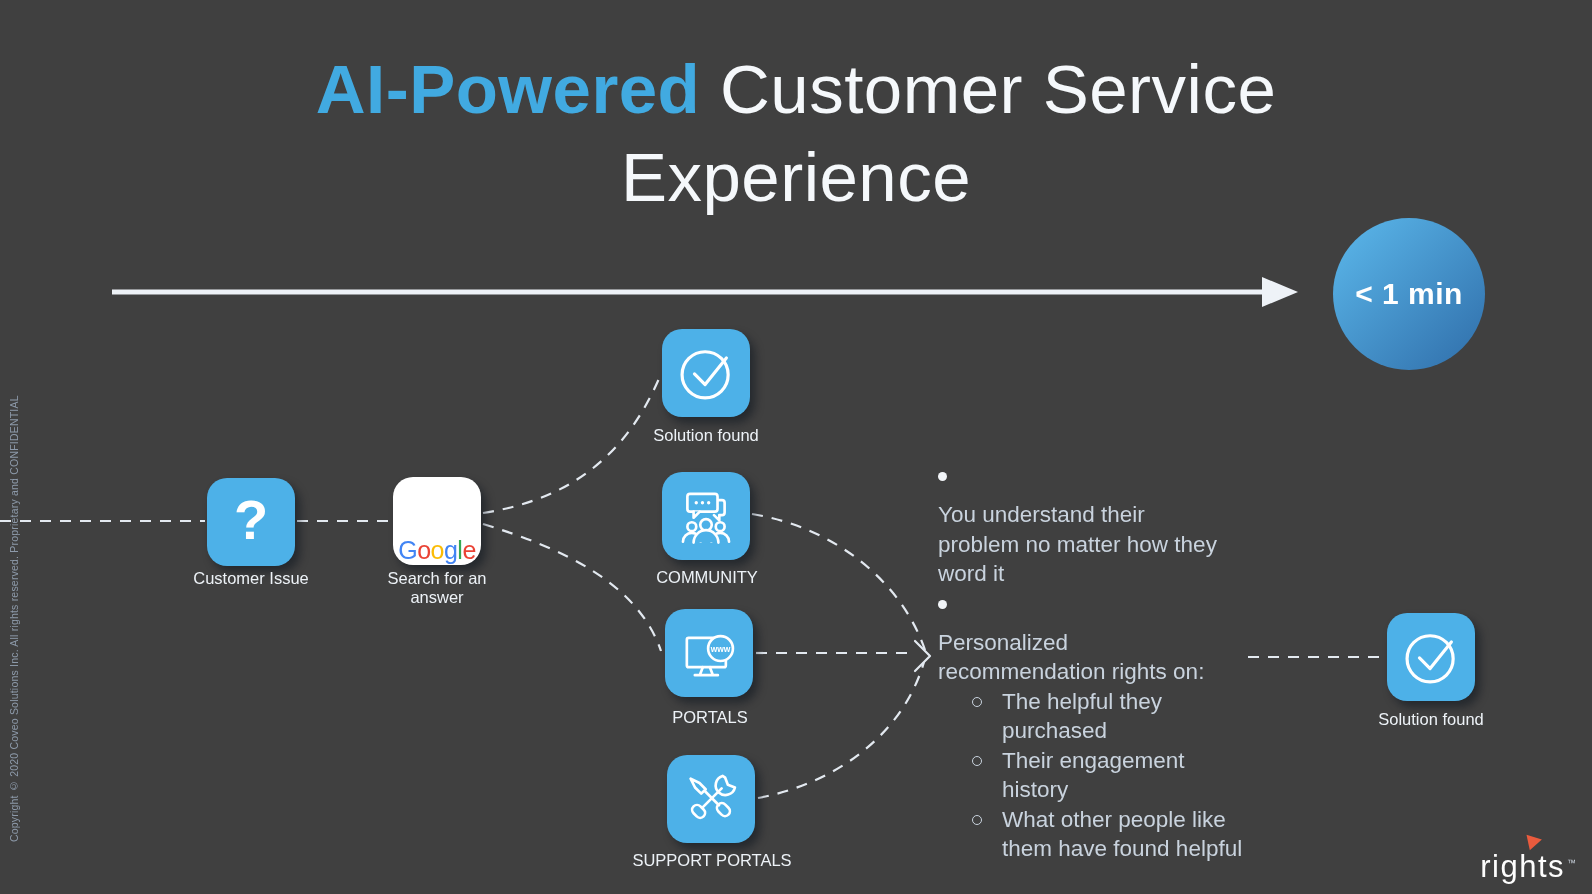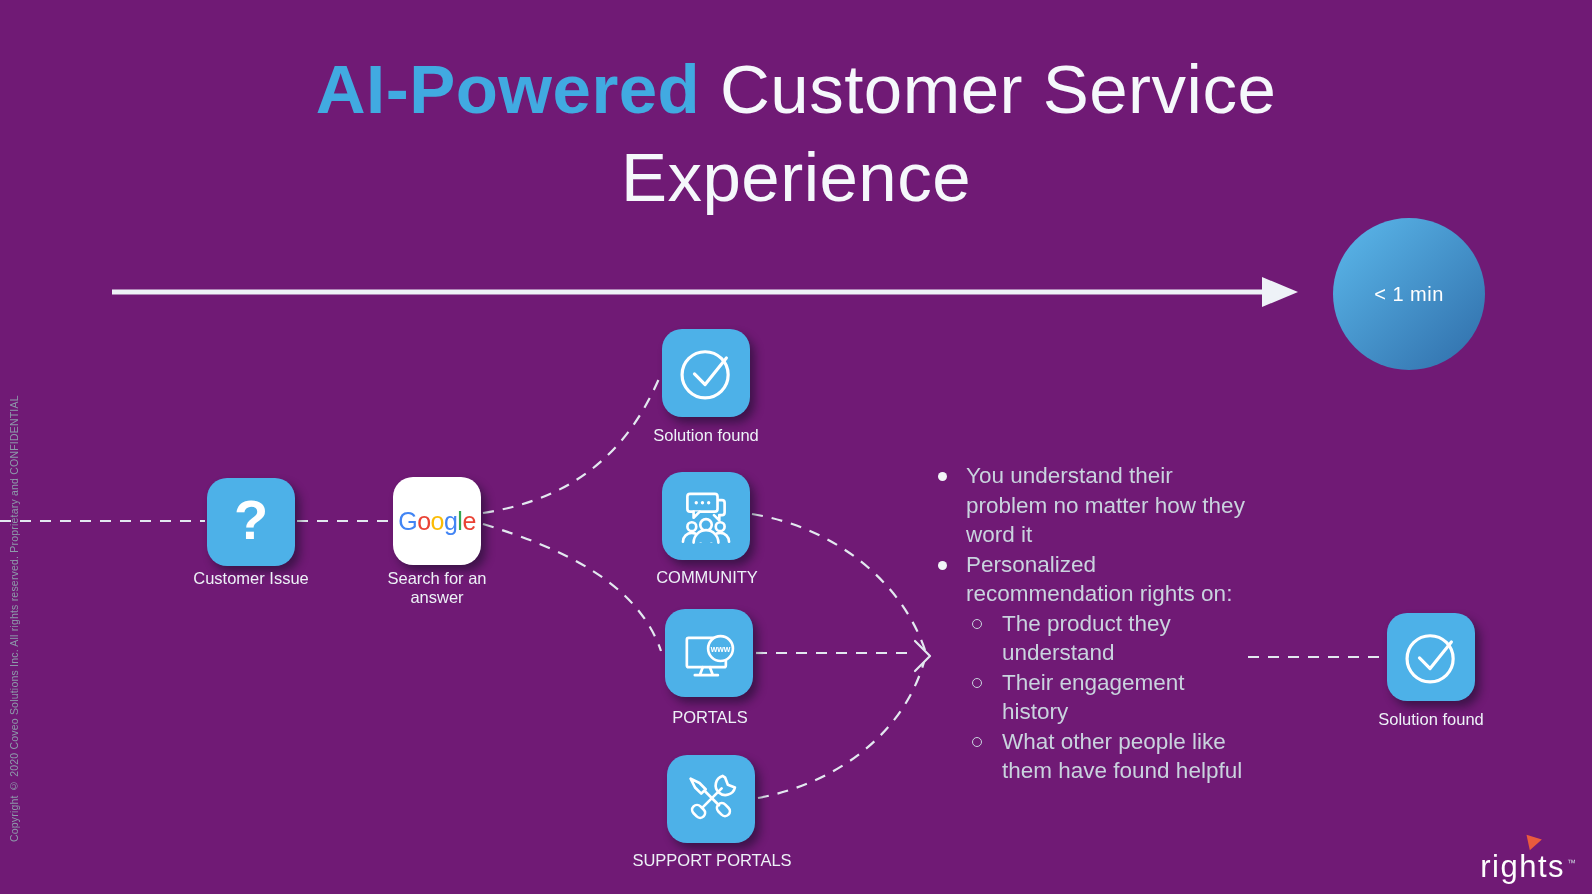--- a/index.html
+++ b/index.html
@@ -1,52 +1,52 @@
 <!DOCTYPE html>
 <html><head>
 <meta charset="utf-8">
 <style>
   html,body{margin:0;padding:0;background:#0e2239;}
   .canvas{
     position:relative;width:1592px;height:894px;overflow:hidden;
-    background:#701a75;font-family:"Liberation Sans",sans-serif;
+    background:#404040;font-family:"Liberation Sans",sans-serif;
   }
   .connectors{position:absolute;left:0;top:0;width:1592px;height:894px;pointer-events:none;}
 
   
   .title{position:absolute;top:46px;left:0;width:100%;margin:0;text-align:center;
          color:#f5f8fb;font-size:69px;line-height:88px;font-weight:400;letter-spacing:0.5px;}
   .title .hl{color:#41aae1;font-weight:bold;}
   .t-line{display:block;}
 
   
   .badge{position:absolute;left:1333px;top:218px;width:152px;height:152px;border-radius:50%;
          background:linear-gradient(135deg,#5cb9ec 0%,#2f6da9 100%);
          display:flex;align-items:center;justify-content:center;}
-  .badge span{color:#ffffff;font-size:20px;font-weight:normal;letter-spacing:0.5px;}
+  .badge span{color:#ffffff;font-size:30px;font-weight:bold;letter-spacing:0.5px;}
 
   
   .tile{position:absolute;width:88px;height:88px;border-radius:20px;background:#4db1e8;
         display:flex;align-items:center;justify-content:center;
         box-shadow:5px 6px 10px rgba(3,10,22,.45);}
-  .g-tile{background:#ffffff;}
+  .g-tile{background:#ffffff;align-items:flex-end;}
   .qmark{font-size:56px;font-weight:bold;color:#fff;margin-top:-6px;}
   .glogo{font-size:25px;font-weight:500;letter-spacing:-0.5px;}
   .c-gblue{color:#4285F4}.c-gred{color:#EA4335}.c-gyel{color:#FBBC05}.c-ggrn{color:#34A853}
   .tile svg{width:78px;height:78px;}
 
   
   .caption{position:absolute;width:220px;text-align:center;color:#edf2f7;
            font-size:16.5px;line-height:19px;}
   .caption.narrow{width:130px;}
 
   
   .benefits{position:absolute;left:928px;top:461px;color:#c9d3de;}
   .benefits p{margin:0;font-size:22.5px;line-height:29.5px;color:#c9d3de;}
-  .b-item{display:flex;gap:19px;padding-left:10px;}
+  .b-item{display:flex;gap:19px;padding-left:10px;flex-direction:column;}
   .b-item p{width:280px;}
   .b-dot{flex:none;width:9px;height:9px;border-radius:50%;background:#f2f5f8;margin-top:11px;}
   .b-sub{display:flex;gap:20px;padding-left:44px;}
   .b-sub p{width:245px;}
   .b-ring{flex:none;width:8px;height:8px;border:1.7px solid #c9d3de;border-radius:50%;margin-top:10px;}
 
   
   .copyright{position:absolute;left:8px;top:450px;height:392px;
              writing-mode:vertical-rl;transform:rotate(180deg);
              font-size:10.5px;color:#8d9aaa;letter-spacing:0.2px;white-space:nowrap;}
@@ -163,21 +163,21 @@
     <div class="b-item">
       <span class="b-dot"></span>
       <p>You understand their problem no matter how they word it</p>
     </div>
     <div class="b-item">
       <span class="b-dot"></span>
       <p>Personalized recommendation rights on:</p>
     </div>
     <div class="b-sub">
       <span class="b-ring"></span>
-      <p>The product they understand</p>
+      <p>The helpful they purchased</p>
     </div>
     <div class="b-sub">
       <span class="b-ring"></span>
       <p>Their engagement history</p>
     </div>
     <div class="b-sub">
       <span class="b-ring"></span>
       <p>What other people like them have found helpful</p>
     </div>
   </div>

